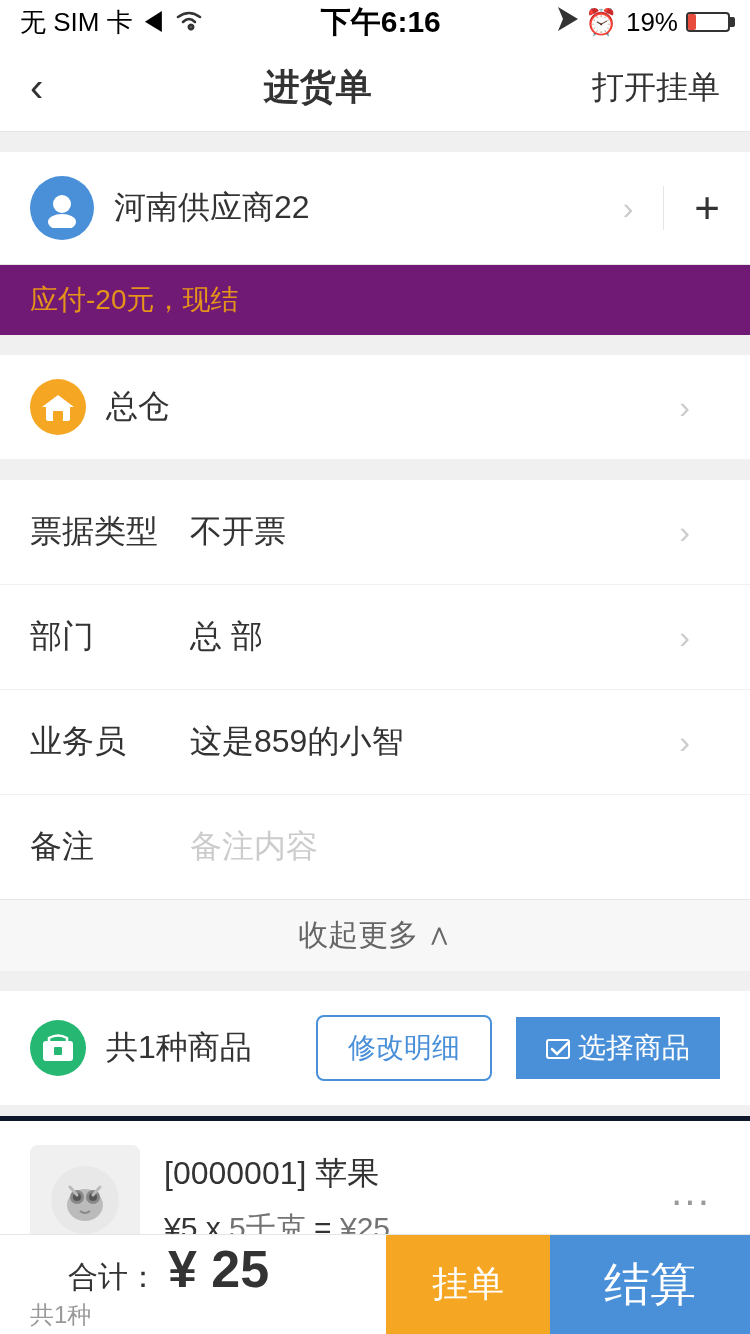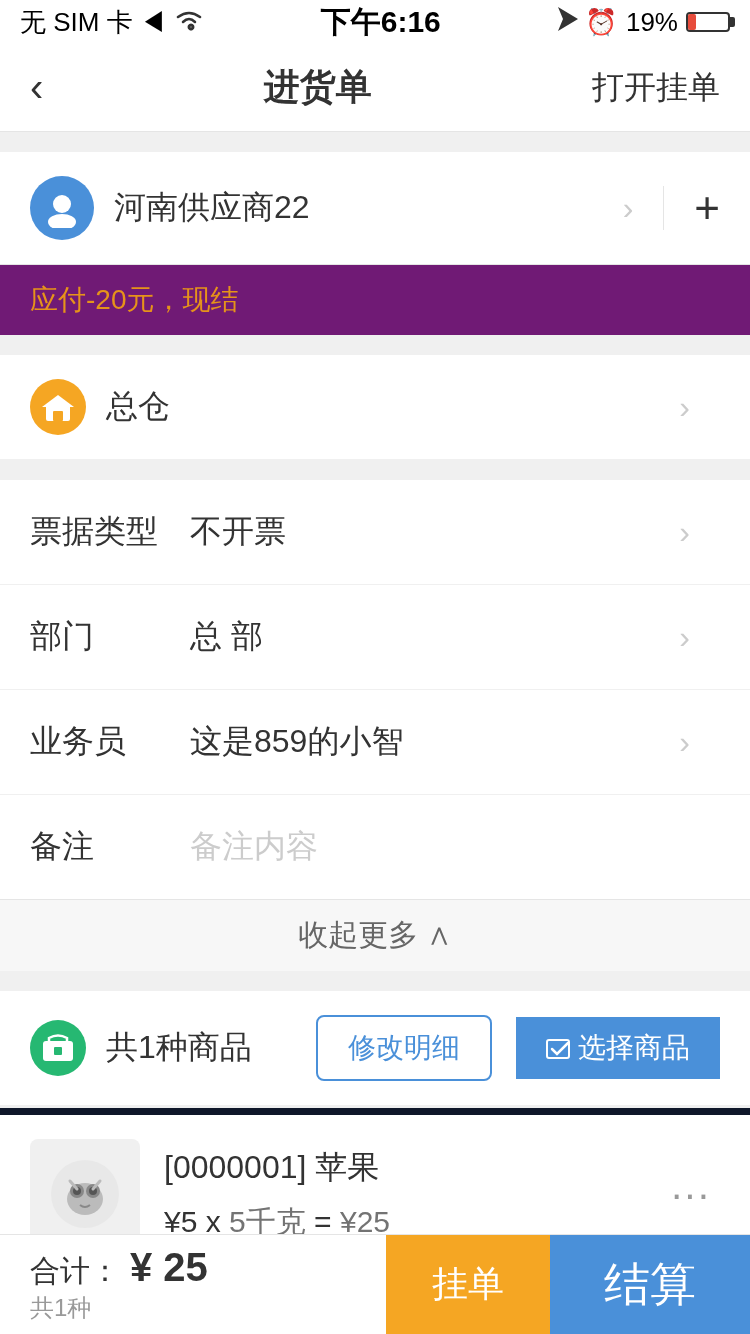--- a/index.html
+++ b/index.html
@@ -234,22 +234,22 @@
       align-items: center;
       gap: 4px;
     }
 
     
     .product-item {
       background: #fff;
       display: flex;
       align-items: center;
       padding: 24px 30px;
-      border-top: 7px solid #0f172a;
-      margin-top: 3px;
+      border-top: 5px solid #0f172a;
+      margin-top: 11px;
     }
     .product-thumb {
       width: 110px; height: 110px;
       background: #f0f0f0;
       border-radius: 8px;
       margin-right: 24px;
       flex-shrink: 0;
       display: flex; align-items: center; justify-content: center;
     }
     .product-info { flex: 1; }
@@ -285,27 +285,28 @@
       flex: 1;
       display: flex;
       flex-direction: column;
       justify-content: center;
       padding-left: 30px;
     }
     .footer-total-row {
       display: flex;
       align-items: baseline;
       gap: 10px;
+      margin-left: 38px;
     }
     .footer-total-label {
       font-size: 30px;
       color: #333;
     }
     .footer-total-amount {
-      font-size: 40px;
+      font-size: 52px;
       font-weight: 600;
       color: #333;
     }
     .footer-total-sub {
       font-size: 24px;
       color: #999;
     }
     .footer-btn-hang {
       width: 164px;
       background: #f5a623;

